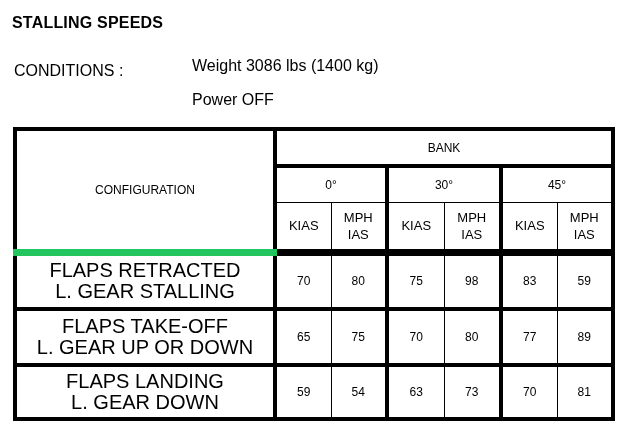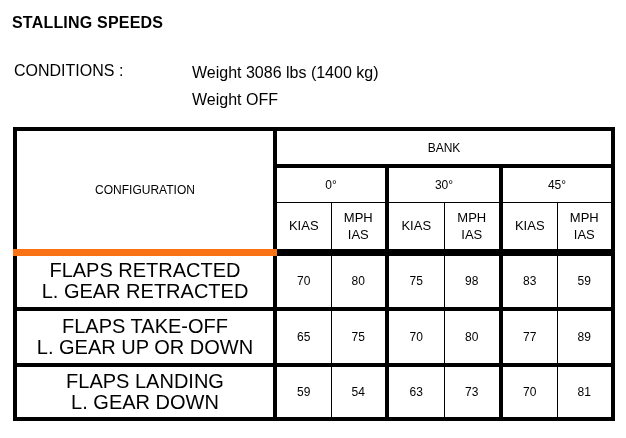--- a/index.html
+++ b/index.html
@@ -17,53 +17,53 @@
   .bL { border-left:4px solid #000 !important; }
   .bR { border-right:4px solid #000 !important; }
   .bT { border-top:4px solid #000 !important; }
   .bB { border-bottom:4px solid #000 !important; }
 </style>
 </head>
 <body>
 
 <div class="title">STALLING SPEEDS</div>
 <div class="cond-label">CONDITIONS :</div>
-<div class="cond-line" style="top:64px">Weight 3086 lbs (1400 kg)</div>
-<div class="cond-line" style="top:91px">Weight OFF</div>
+<div class="cond-line" style="top:57px">Weight 3086 lbs (1400 kg)</div>
+<div class="cond-line" style="top:91px">Power OFF</div>
 
 <table class="tbl">
   <colgroup>
     <col style="width:260px">
       <col style="width:56px">
       <col style="width:56px">
     <col style="width:57px">
       <col style="width:57px">
       <col style="width:56px">
       <col style="width:56px">
   </colgroup>
   <tbody>
       <tr style="height:37px">
-    <td rowspan="3" class="hdr bL bT bR bT" style="border-bottom:7px solid #f97316">CONFIGURATION</td>
+    <td rowspan="3" class="hdr bL bT bR bT" style="border-bottom:7px solid #22c55e">CONFIGURATION</td>
     <td colspan="6" class="hdr bT bR bB">BANK</td>
   </tr>
   <tr style="height:36px">
     <td colspan="2" class="hdr bR">0°</td>
     <td colspan="2" class="hdr bR">30°</td>
     <td colspan="2" class="hdr bR">45°</td>
   </tr>
   <tr style="height:50px">
     <td class="unit" style="border-bottom:7px solid #000"><span>KIAS</span></td>
     <td class="unit bR" style="border-bottom:7px solid #000"><span>MPH</span><br><span>IAS</span></td>
     <td class="unit" style="border-bottom:7px solid #000"><span>KIAS</span></td>
     <td class="unit bR" style="border-bottom:7px solid #000"><span>MPH</span><br><span>IAS</span></td>
     <td class="unit" style="border-bottom:7px solid #000"><span>KIAS</span></td>
     <td class="unit bR" style="border-bottom:7px solid #000"><span>MPH</span><br><span>IAS</span></td>
   </tr>
   <tr style="height:57px">
-    <td class="cfg bL bR bB"><span>FLAPS RETRACTED</span><br><span>L. GEAR RETRACTED</span></td>
+    <td class="cfg bL bR bB"><span>FLAPS RETRACTED</span><br><span>L. GEAR STALLING</span></td>
     <td class="val bB">70</td>
     <td class="val bB bR">80</td>
     <td class="val bB">75</td>
     <td class="val bB bR">98</td>
     <td class="val bB">83</td>
     <td class="val bB bR">59</td>
   </tr>
   <tr style="height:56px">
     <td class="cfg bL bR bB"><span>FLAPS TAKE-OFF</span><br><span>L. GEAR UP OR DOWN</span></td>
     <td class="val bB">65</td>

